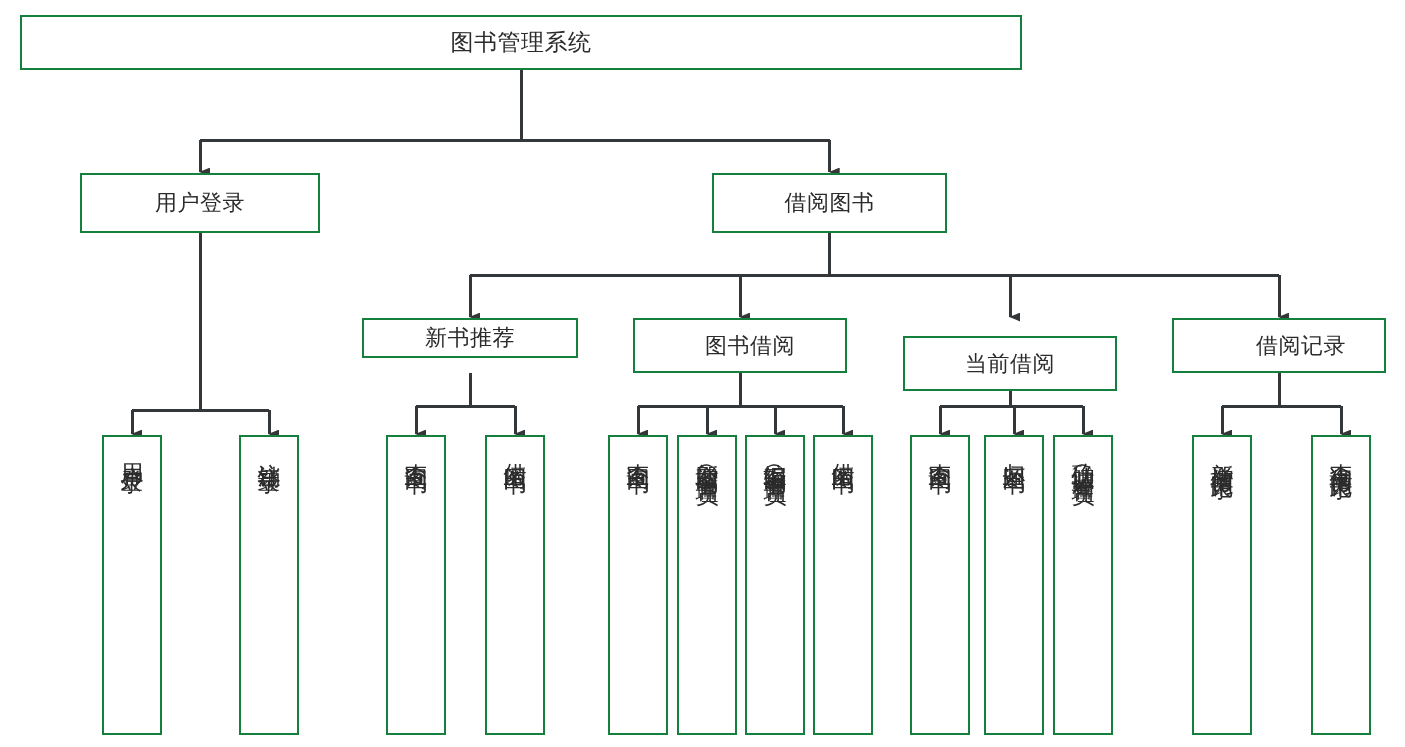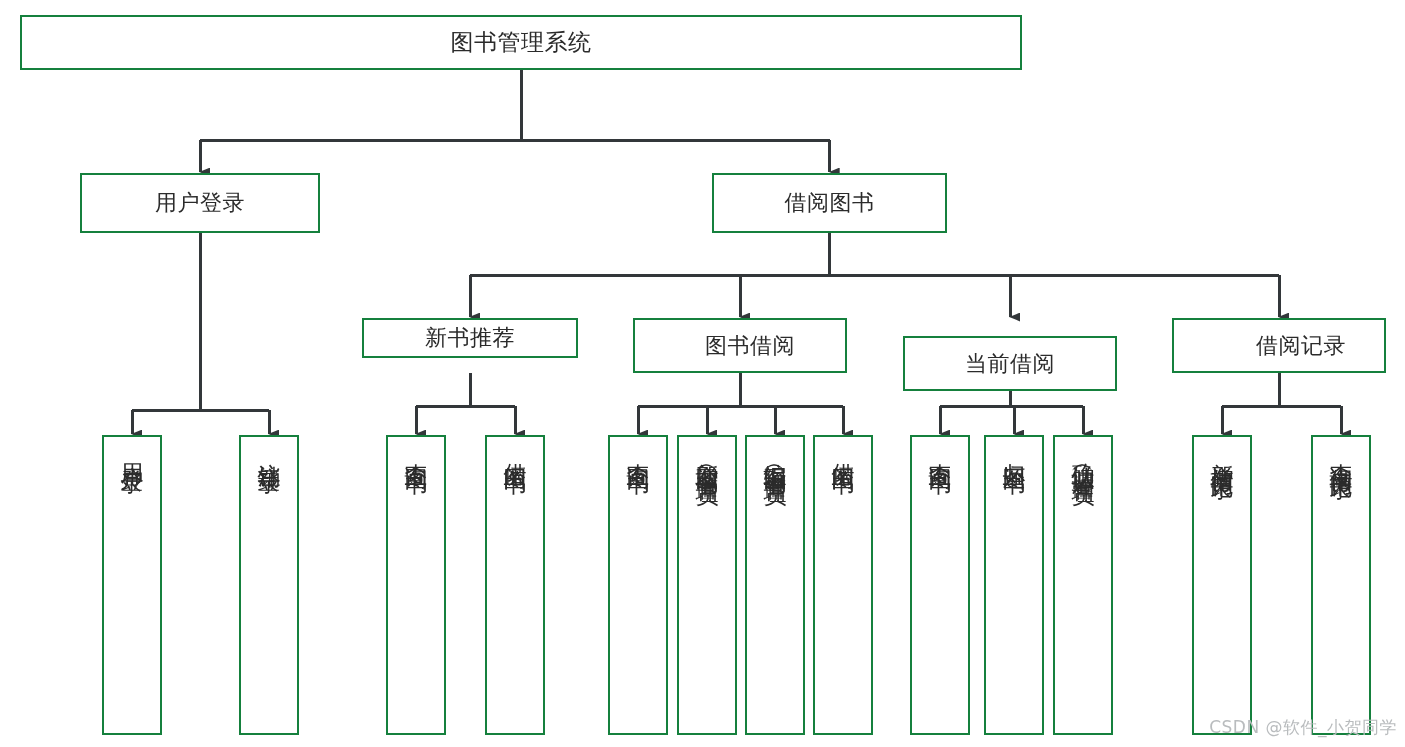--- a/index.html
+++ b/index.html
@@ -180,14 +180,13 @@
         <span class="node-label">确认归还（管理员）</span>
       </div>
       <div class="node vert" style="left: 1192px; top: 435px; width: 60px; height: 300px;">
         <span class="node-label">新增借阅记录</span>
       </div>
       <div class="node vert" style="left: 1311px; top: 435px; width: 60px; height: 300px;">
         <span class="node-label">查询借阅记录</span>
       </div>
     </div>
 
-  <div class="watermark">CSDN @软件_小贺同学</div>
 </div>
 
 </body></html>

